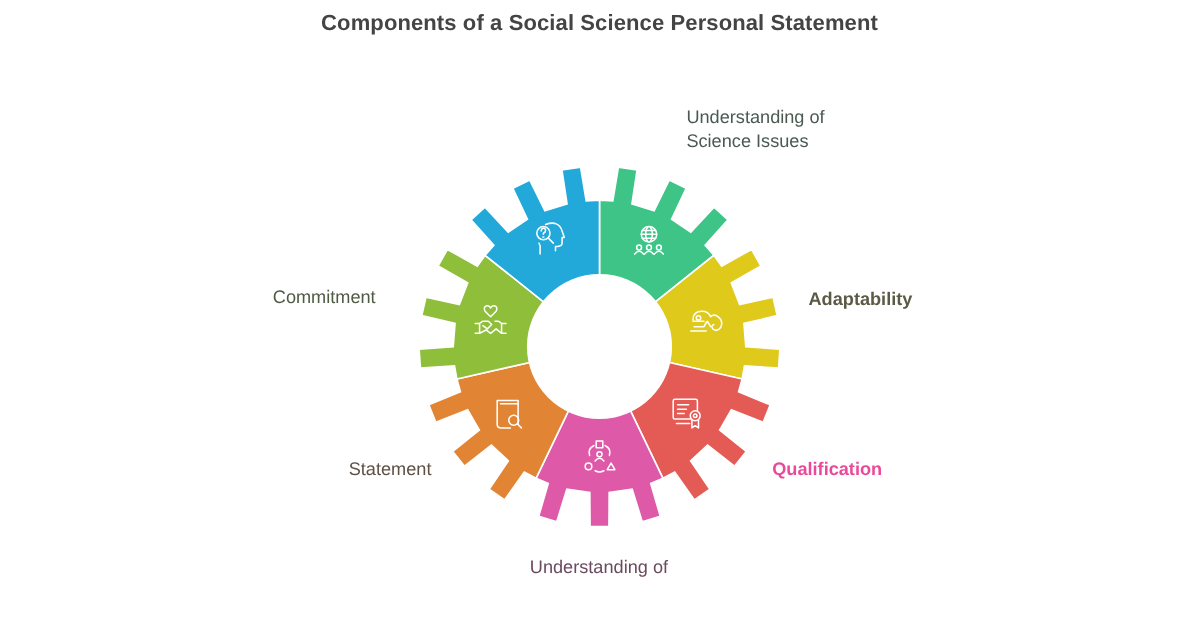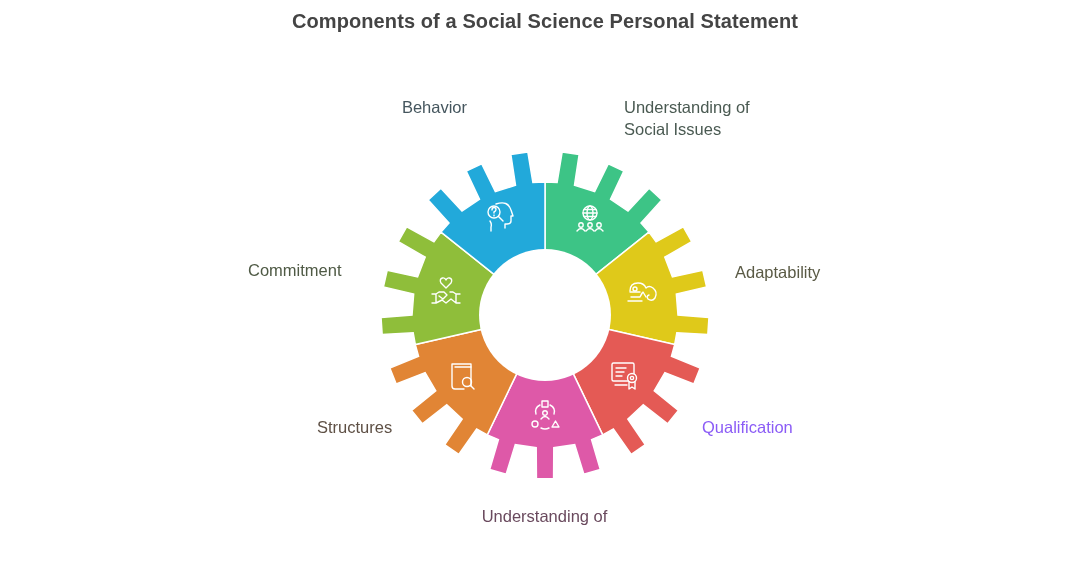--- a/index.html
+++ b/index.html
@@ -83,33 +83,32 @@
       <circle cx="-6" cy="-7" r="6"></circle>
         <path d="M-8 -9 q0 -2.5 2 -2.5 q2 0 2 2 q0 1.5 -2 2.5 v1"></path>
         <circle cx="-6" cy="-3.5" r="0.3"></circle>
       <line x1="-1.5" y1="-2.5" x2="3" y2="2"></line>
       <path d="M-4 -15 q12 -4 15 6 q1 3 2 6 h-2 v5 q0 3 -4 3 h-2 v4 M-10 2 q2 3 1 6 v4"></path>
     </g>
   </g>
 </svg>
 
 <div class="label" style="left:320px;top:96px;text-align:right;width:147px;color:#45565e;">
-  <span>Behavior</span>
 </div>
 <div class="label" style="left:624px;top:96px;text-align:left;color:#4a5a52;">
   <span>Understanding of</span>
-  <span>Social Issues</span>
+  <span>Science Issues</span>
 </div>
 <div class="label" style="left:248px;top:259px;color:#4f5a45;">
   <span>Commitment</span>
 </div>
-<div class="label" style="left:735px;top:261px;color:#5a5a45;">
+<div class="label" style="left:735px;top:261px;color:#5a5a45;font-weight:bold;">
   <span>Adaptability</span>
 </div>
 <div class="label" style="left:317px;top:416px;color:#5e5045;">
-  <span>Structures</span>
+  <span>Statement</span>
 </div>
-<div class="label" style="left:702px;top:416px;color:#8b5cf6;">
+<div class="label" style="left:702px;top:416px;color:#ec4899;font-weight:bold;">
   <span>Qualification</span>
 </div>
 <div class="label" style="left:462px;top:505px;width:165px;text-align:center;color:#6a4a5e;">
   <span>Understanding of</span>
 </div>
 
 </body></html>

